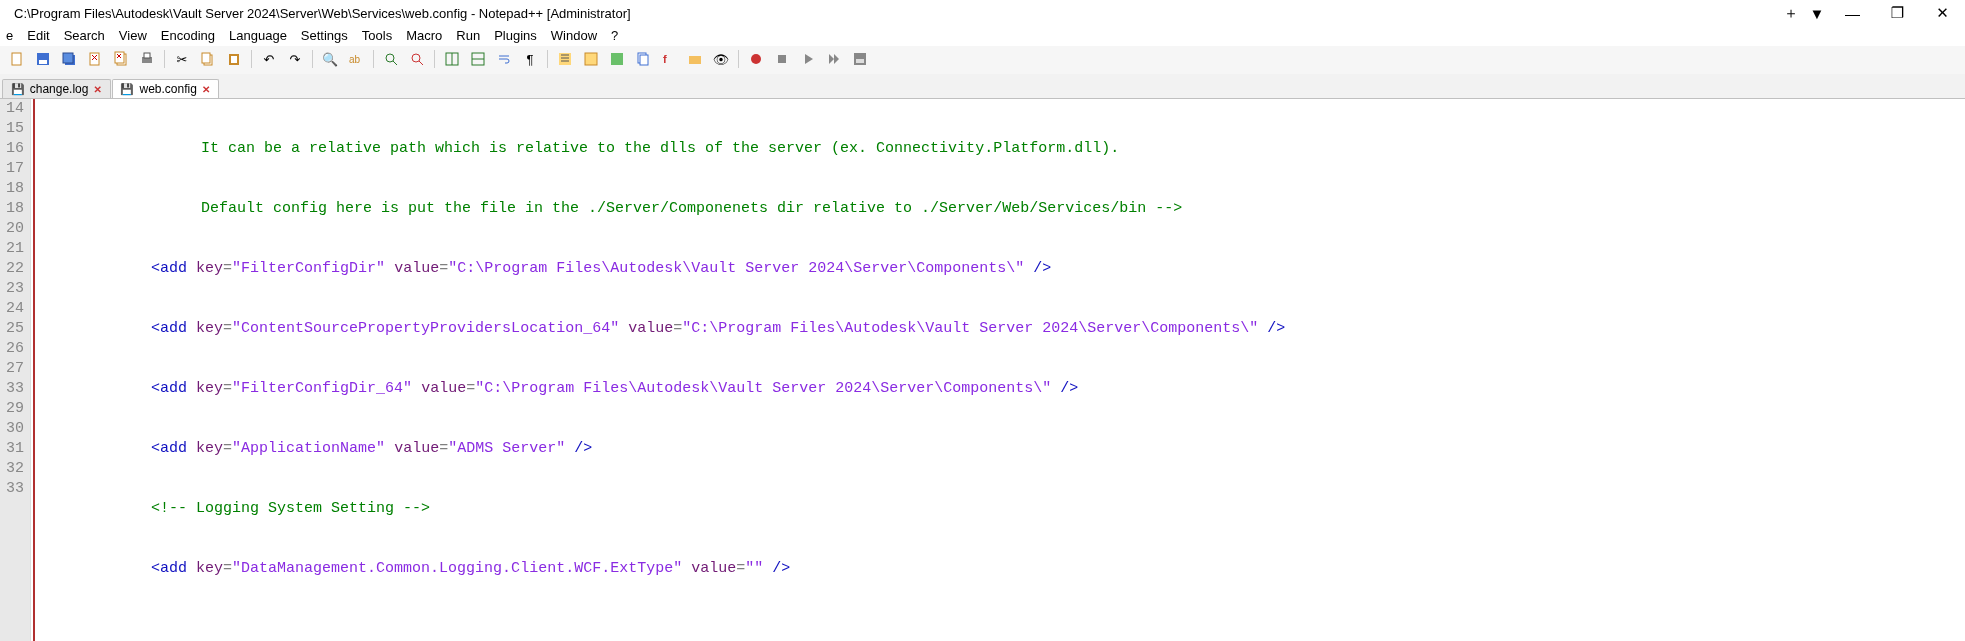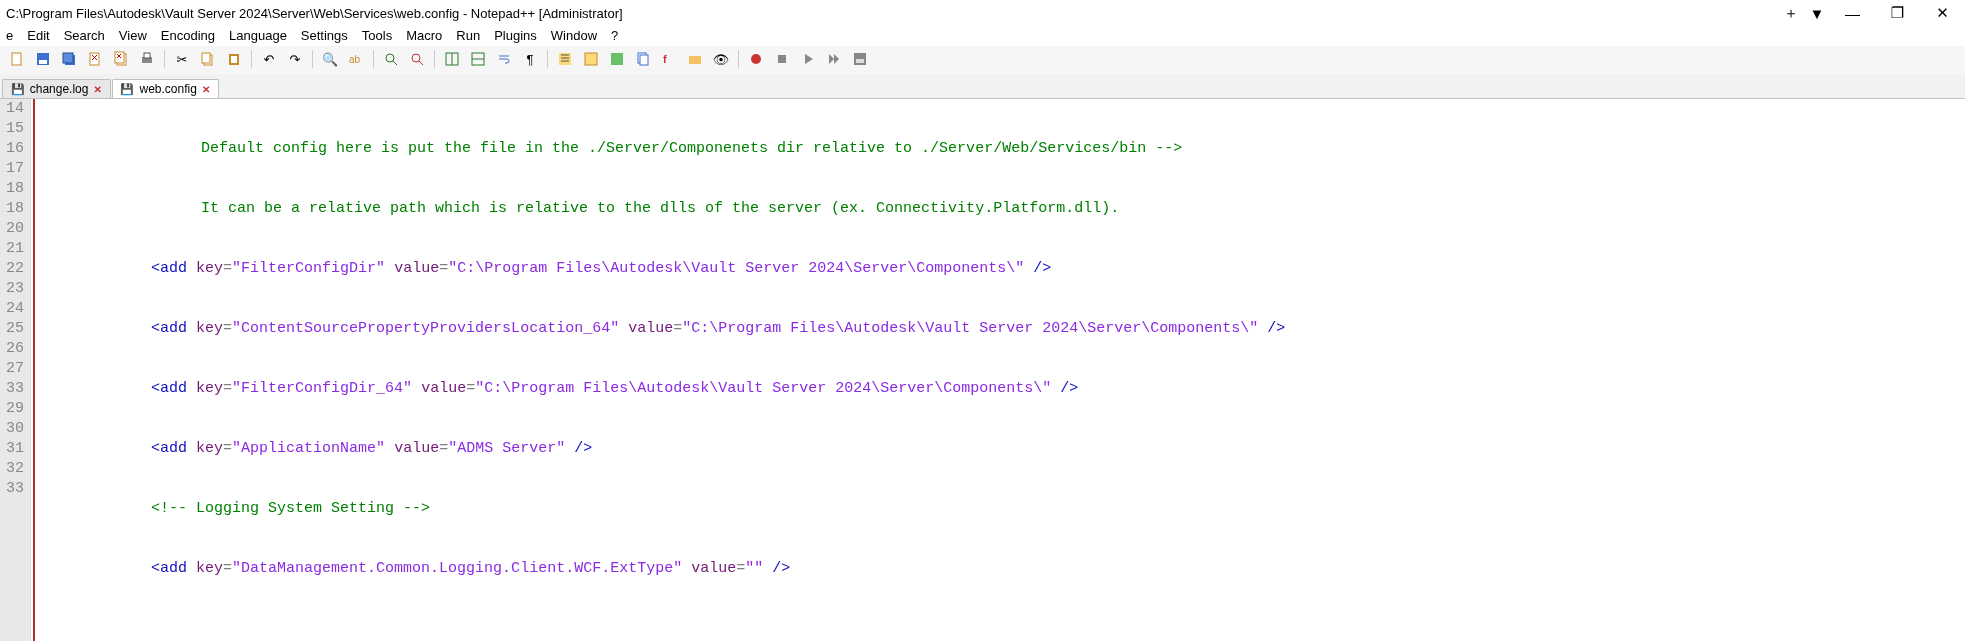--- a/index.html
+++ b/index.html
@@ -9,21 +9,21 @@
     font-size: 13px;
     background: #fff;
     color: #000;
     overflow: hidden;
   }
   .title-bar {
     display: flex;
     align-items: center;
     justify-content: space-between;
     height: 26px;
-    padding: 0 0 0 6px;
+    padding: 0 0 0 14px;
     background: #fff;
   }
   .title-text {
     white-space: nowrap;
     overflow: hidden;
     text-overflow: ellipsis;
   }
   .win-controls {
     display: flex;
     align-items: center;
@@ -365,22 +365,22 @@
     <div>27</div>
     <div>33</div>
     <div>29</div>
     <div>30</div>
     <div>31</div>
     <div>32</div>
     <div>33</div>
   </div>
   <div class="fold-marks"></div>
   <div class="code-area">
+    <div class="code-line ind2"><span class="tok-cmt">It can be a relative path which is relative to the dlls of the server (ex. Connectivity.Platform.dll).</span></div>
     <div class="code-line ind2"><span class="tok-cmt">Default config here is put the file in the ./Server/Componenets dir relative to ./Server/Web/Services/bin </span><span class="tok-cmt">--&gt;</span></div>
-    <div class="code-line ind2"><span class="tok-cmt">It can be a relative path which is relative to the dlls of the server (ex. Connectivity.Platform.dll).</span></div>
     <div class="code-line ind1"><span class="tok-tag">&lt;</span><span class="tok-tag">add</span><span> </span><span class="tok-attr">key</span><span class="tok-punct">=</span><span class="tok-str">"FilterConfigDir"</span><span> </span><span class="tok-attr">value</span><span class="tok-punct">=</span><span class="tok-str">"C:\Program Files\Autodesk\Vault Server 2024\Server\Components\"</span><span> </span><span class="tok-tag">/&gt;</span></div>
     <div class="code-line ind1"><span class="tok-tag">&lt;</span><span class="tok-tag">add</span><span> </span><span class="tok-attr">key</span><span class="tok-punct">=</span><span class="tok-str">"ContentSourcePropertyProvidersLocation_64"</span><span> </span><span class="tok-attr">value</span><span class="tok-punct">=</span><span class="tok-str">"C:\Program Files\Autodesk\Vault Server 2024\Server\Components\"</span><span> </span><span class="tok-tag">/&gt;</span></div>
     <div class="code-line ind1"><span class="tok-tag">&lt;</span><span class="tok-tag">add</span><span> </span><span class="tok-attr">key</span><span class="tok-punct">=</span><span class="tok-str">"FilterConfigDir_64"</span><span> </span><span class="tok-attr">value</span><span class="tok-punct">=</span><span class="tok-str">"C:\Program Files\Autodesk\Vault Server 2024\Server\Components\"</span><span> </span><span class="tok-tag">/&gt;</span></div>
     <div class="code-line ind1"><span class="tok-tag">&lt;</span><span class="tok-tag">add</span><span> </span><span class="tok-attr">key</span><span class="tok-punct">=</span><span class="tok-str">"ApplicationName"</span><span> </span><span class="tok-attr">value</span><span class="tok-punct">=</span><span class="tok-str">"ADMS Server"</span><span> </span><span class="tok-tag">/&gt;</span></div>
     <div class="code-line ind1"><span class="tok-cmt">&lt;!-- Logging System Setting --&gt;</span></div>
     <div class="code-line ind1"><span class="tok-tag">&lt;</span><span class="tok-tag">add</span><span> </span><span class="tok-attr">key</span><span class="tok-punct">=</span><span class="tok-str">"DataManagement.Common.Logging.Client.WCF.ExtType"</span><span> </span><span class="tok-attr">value</span><span class="tok-punct">=</span><span class="tok-str">""</span><span> </span><span class="tok-tag">/&gt;</span></div>
     
     
     
     

